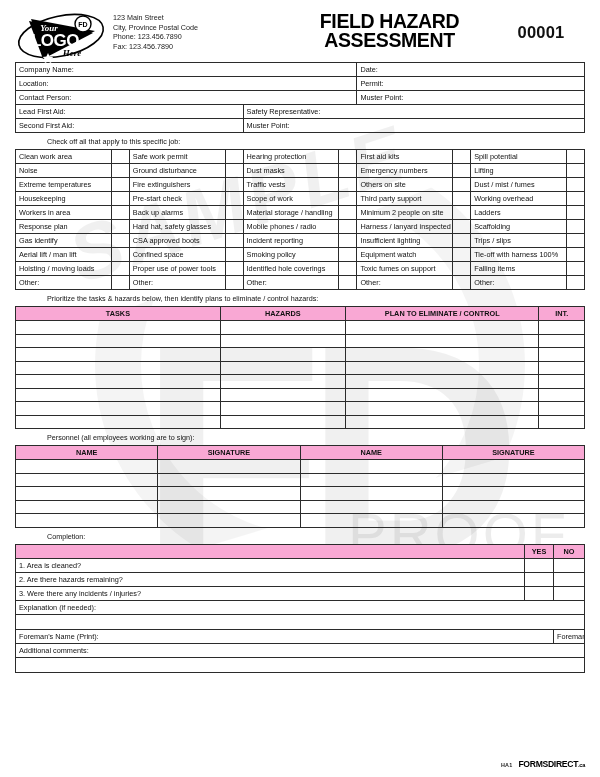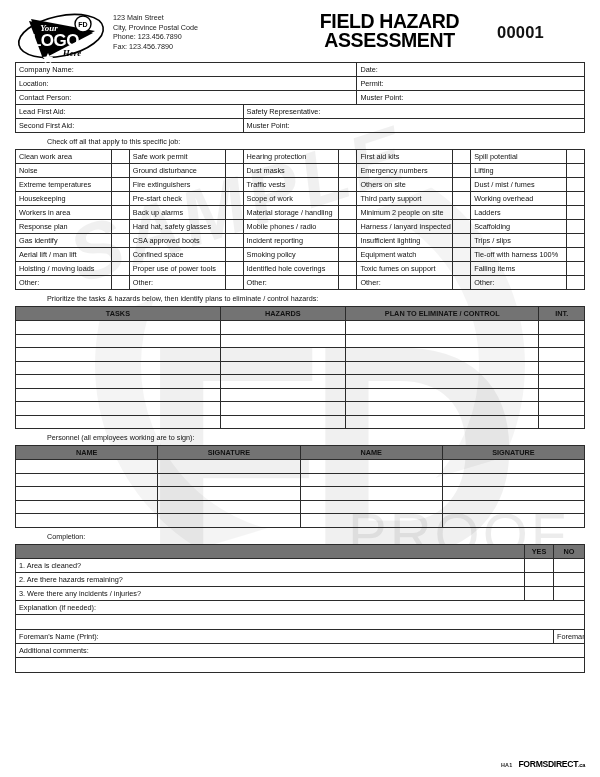--- a/index.html
+++ b/index.html
@@ -46,39 +46,39 @@
   .header { display:flex; align-items:flex-start; height:62px; padding-top:9px; }
   .logo-wrap { width:92px; flex:0 0 92px; position:relative; height:54px; }
   .logo-svg { display:block; }
   .contact { flex:0 0 165px; padding-left:6px; padding-top:4px; font-size:7.2px; line-height:9.6px; color:#1a1a1a; }
   .contact div { white-space:nowrap; }
   .title-block { flex:1; text-align:center; padding-left:10px; padding-top:3px; }
   .title-block .t {
     font-size:19.5px; font-weight:bold; line-height:19px;
     letter-spacing:-.4px; color:#000;
   }
-  .serial { flex:0 0 88px; text-align:left; padding-top:14px;
+  .serial { flex:0 0 88px; text-align:center; padding-top:14px;
     font-size:16.5px; font-weight:bold; letter-spacing:.2px; }
 
   
   table.form { width:100%; border-collapse:collapse; table-layout:fixed; }
   table.form td, table.form th {
     border:1px solid #2b2b2b;
     font-size:7.3px;
     font-weight:normal;
     text-align:left;
     padding:0 3px;
     height:13.5px;
     line-height:13px;
     background:transparent;
     color:#111;
     overflow:hidden;
     white-space:nowrap;
   }
-  table.form th { background:#737373; font-weight:bold; text-align:center; font-size:7.3px; }
+  table.form th { background:#f9a8d4; font-weight:bold; text-align:center; font-size:7.3px; }
 
   
   .info td { height:14.2px; }
 
   
   .caption { font-size:7.2px; padding:4px 0 3px 1px; line-height:9px; color:#111;margin-left:31px; }
 
   
   .checklist td { height:15.2px; }
   .checklist td.cb { width:18px; }

